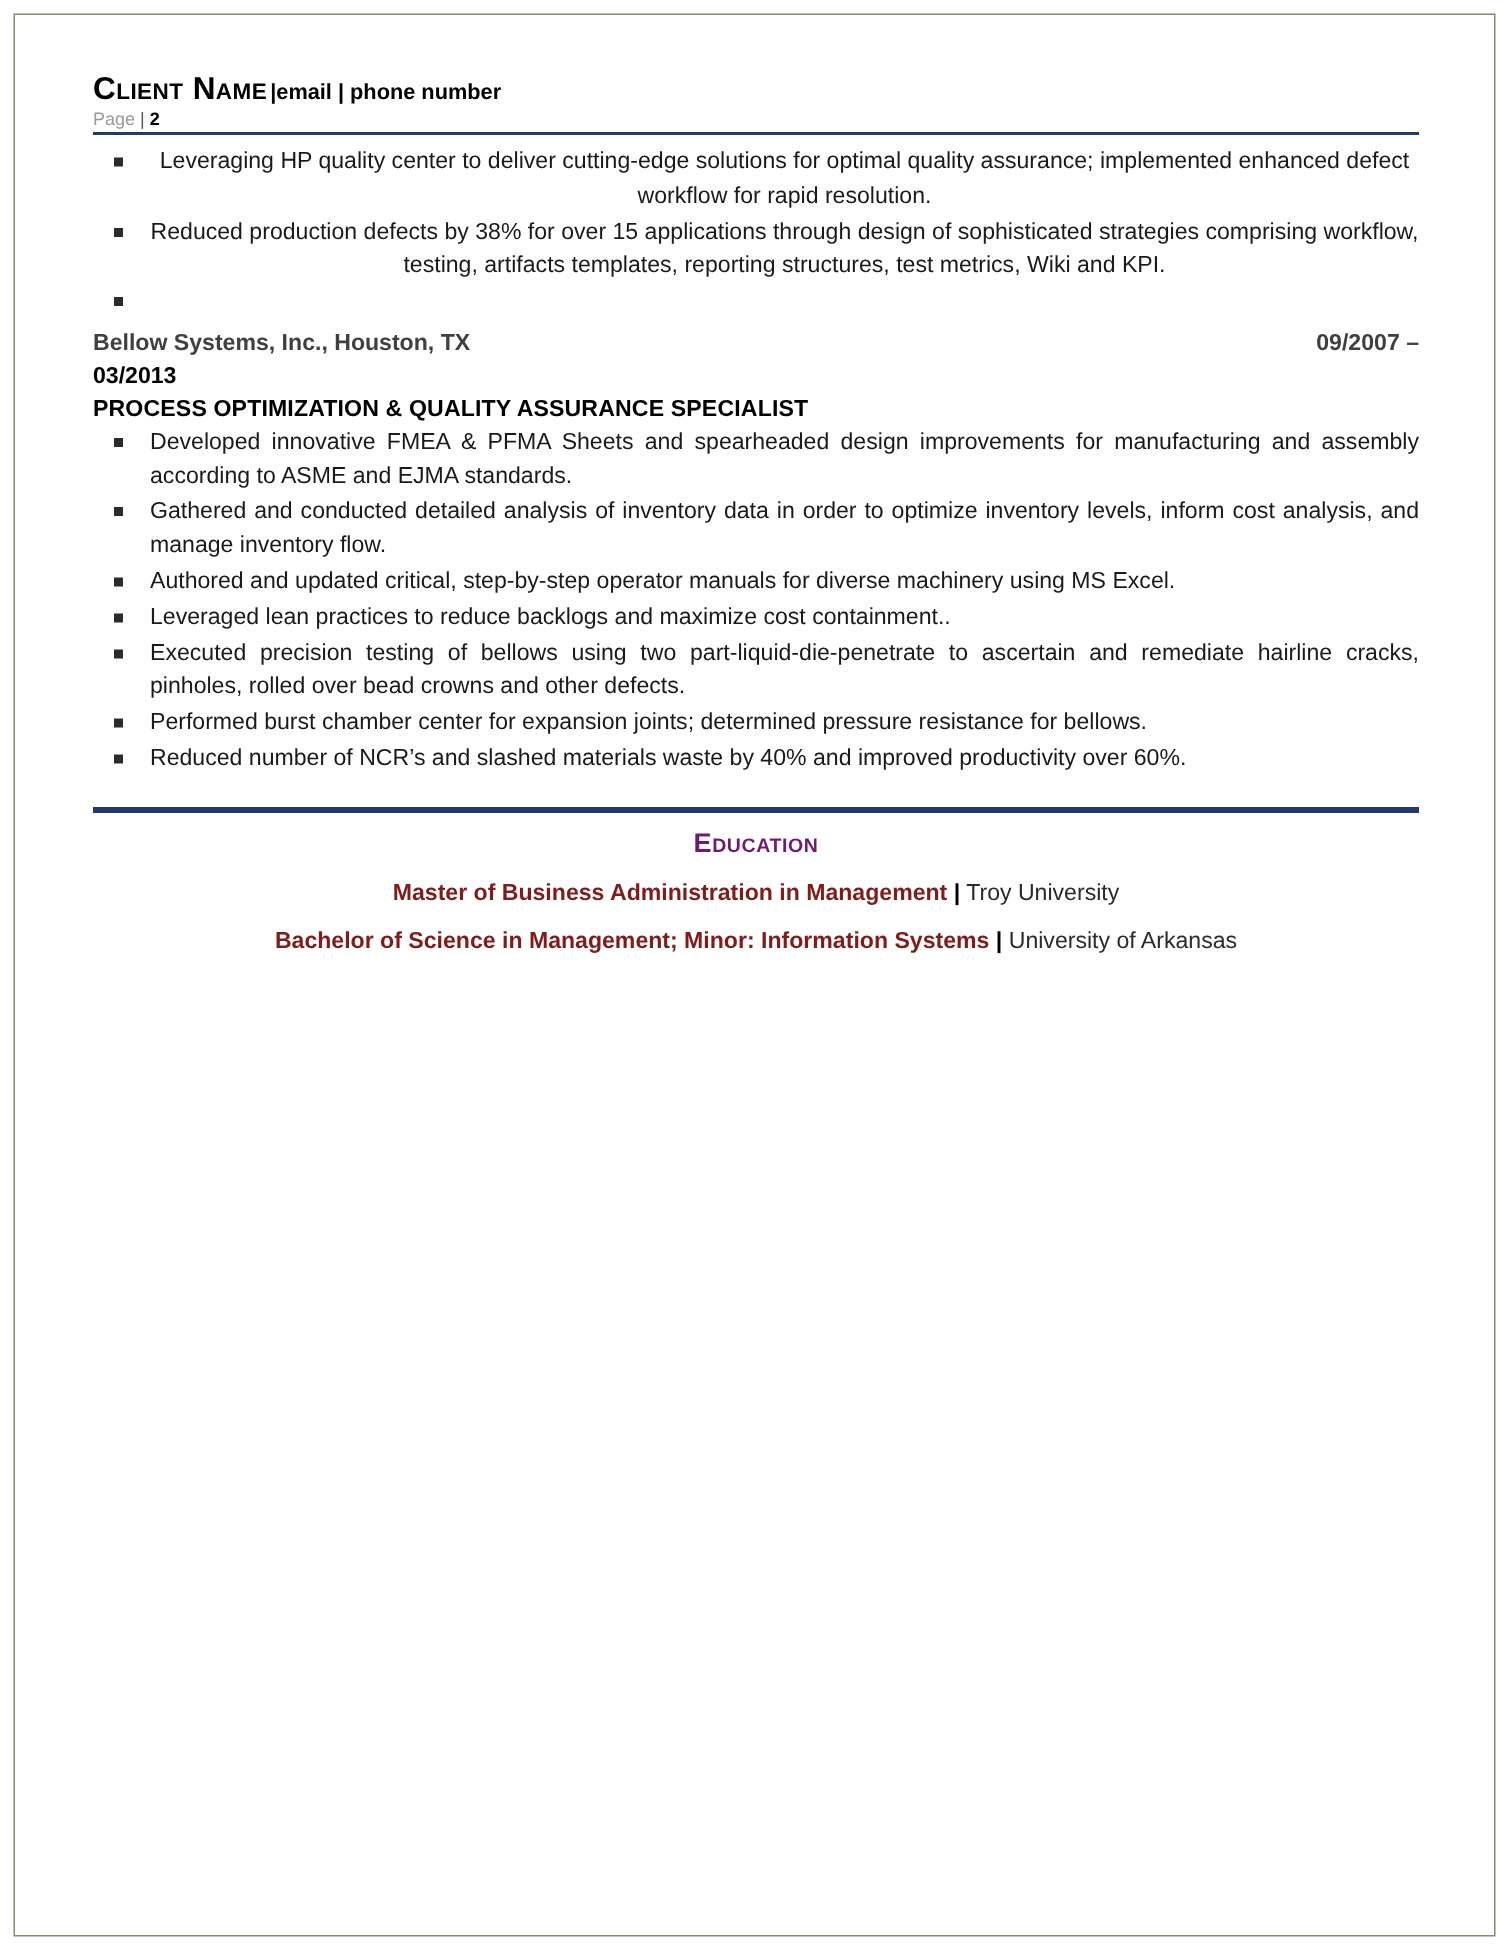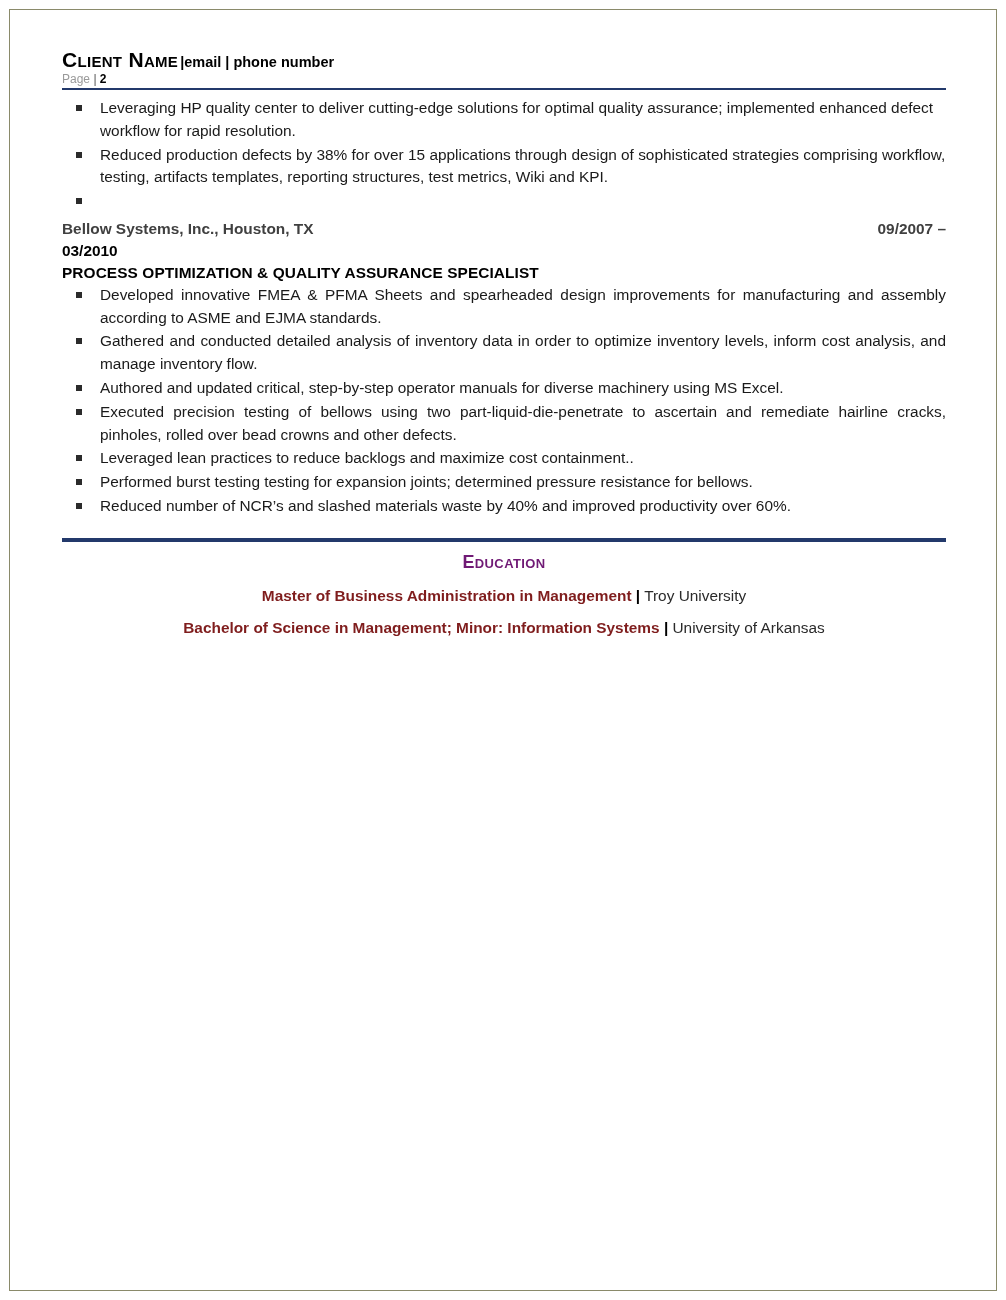--- a/index.html
+++ b/index.html
@@ -120,21 +120,21 @@
     width: 6px;
     height: 6px;
     background: #2b2b2b;
   }
 
   ul.bullets.justified li {
     text-align: justify;
   }
 
   ul.bullets.ragged li {
-    text-align: left;
+    text-align: center;
   }
 
   .spacer-lg { height: 28px; }
 
   
   .job-line {
     position: relative;
     font-size: 15.4px;
     font-weight: bold;
     color: #404040;
@@ -240,47 +240,47 @@
         <span class="sq"></span>
       </li>
     </ul>
 
     <div class="spacer-lg"></div>
 
     <div class="job-line">
       <span>Bellow Systems, Inc., Houston, TX</span>
       <span class="job-dates-right">09/2007  –</span>
     </div>
-    <div class="job-dates-wrap">03/2010</div>
+    <div class="job-dates-wrap">03/2013</div>
     <div class="job-title">PROCESS OPTIMIZATION &amp; QUALITY ASSURANCE SPECIALIST</div>
 
     <ul class="bullets justified">
       <li>
         <span class="sq"></span>
         <span>Developed innovative FMEA &amp; PFMA Sheets and spearheaded design improvements for manufacturing and assembly according to ASME and EJMA standards.</span>
       </li>
       <li>
         <span class="sq"></span>
         <span>Gathered and conducted detailed analysis of inventory data in order to optimize inventory levels, inform cost analysis, and manage inventory flow.</span>
       </li>
       <li>
         <span class="sq"></span>
         <span>Authored and updated critical, step-by-step operator manuals for diverse machinery using MS Excel.</span>
       </li>
       <li>
         <span class="sq"></span>
+        <span>Leveraged lean practices to reduce backlogs and maximize cost containment..</span>
+      </li>
+      <li>
+        <span class="sq"></span>
         <span>Executed precision testing of bellows using two part-liquid-die-penetrate to ascertain and remediate hairline cracks, pinholes, rolled over bead crowns and other defects.</span>
       </li>
       <li>
         <span class="sq"></span>
-        <span>Leveraged lean practices to reduce backlogs and maximize cost containment..</span>
-      </li>
-      <li>
-        <span class="sq"></span>
-        <span>Performed burst testing testing for expansion joints; determined pressure resistance for bellows.</span>
+        <span>Performed burst chamber center for expansion joints; determined pressure resistance for bellows.</span>
       </li>
       <li>
         <span class="sq"></span>
         <span>Reduced number of NCR’s and slashed materials waste by 40% and improved productivity over 60%.</span>
       </li>
     </ul>
 
     <div class="edu-rule"></div>
     <div class="edu-heading">Education</div>
 

